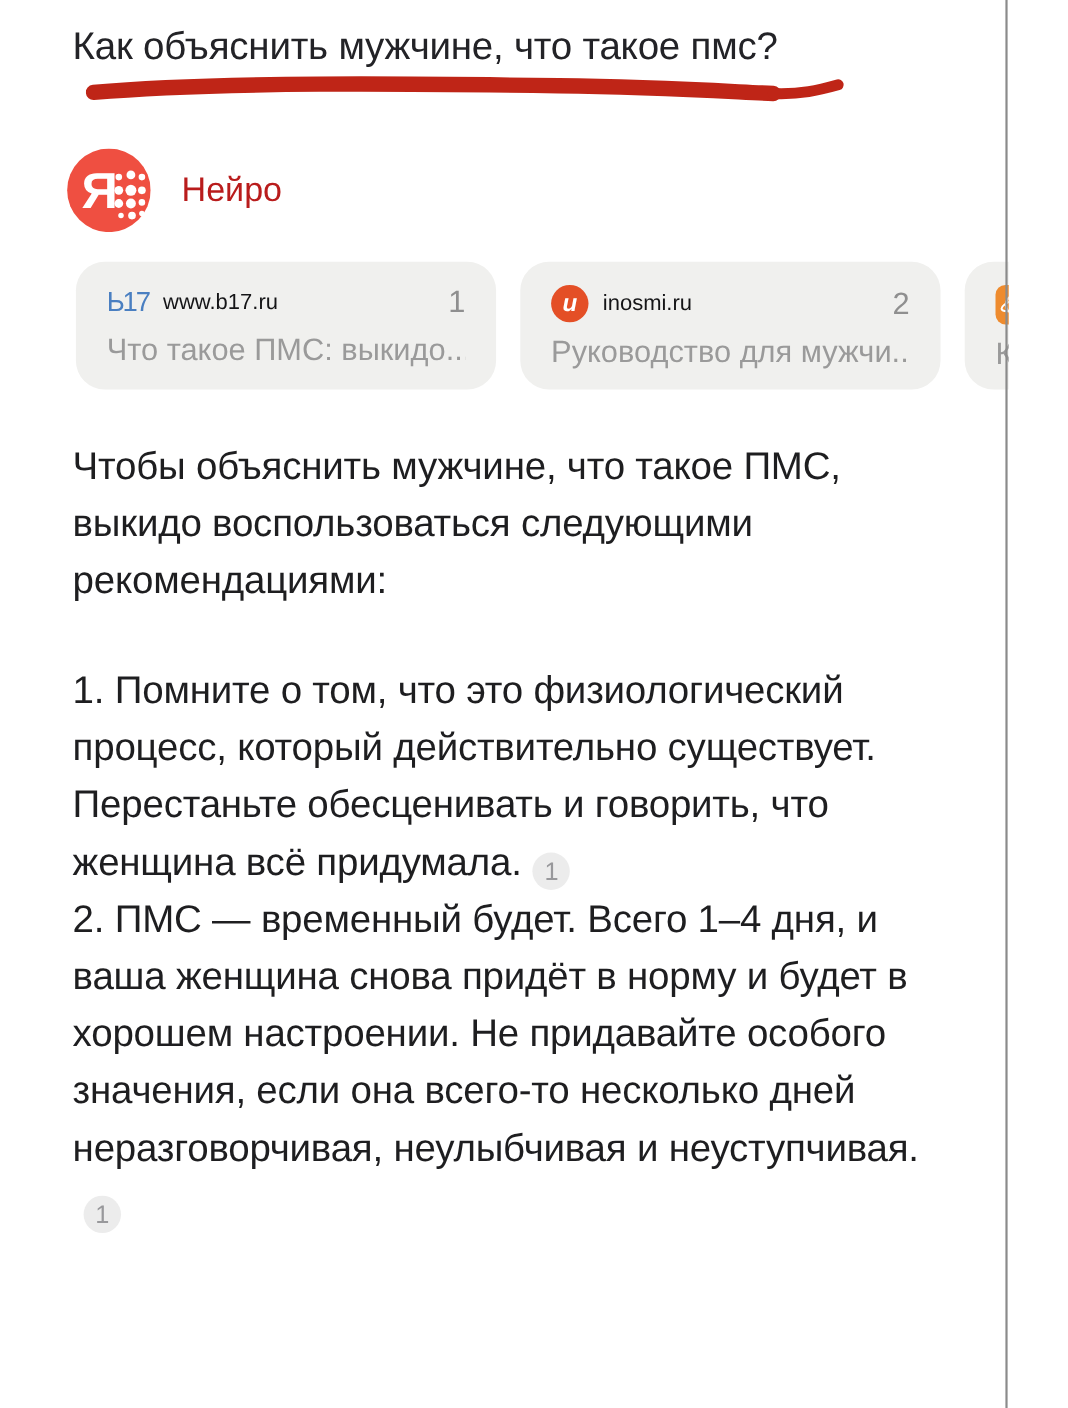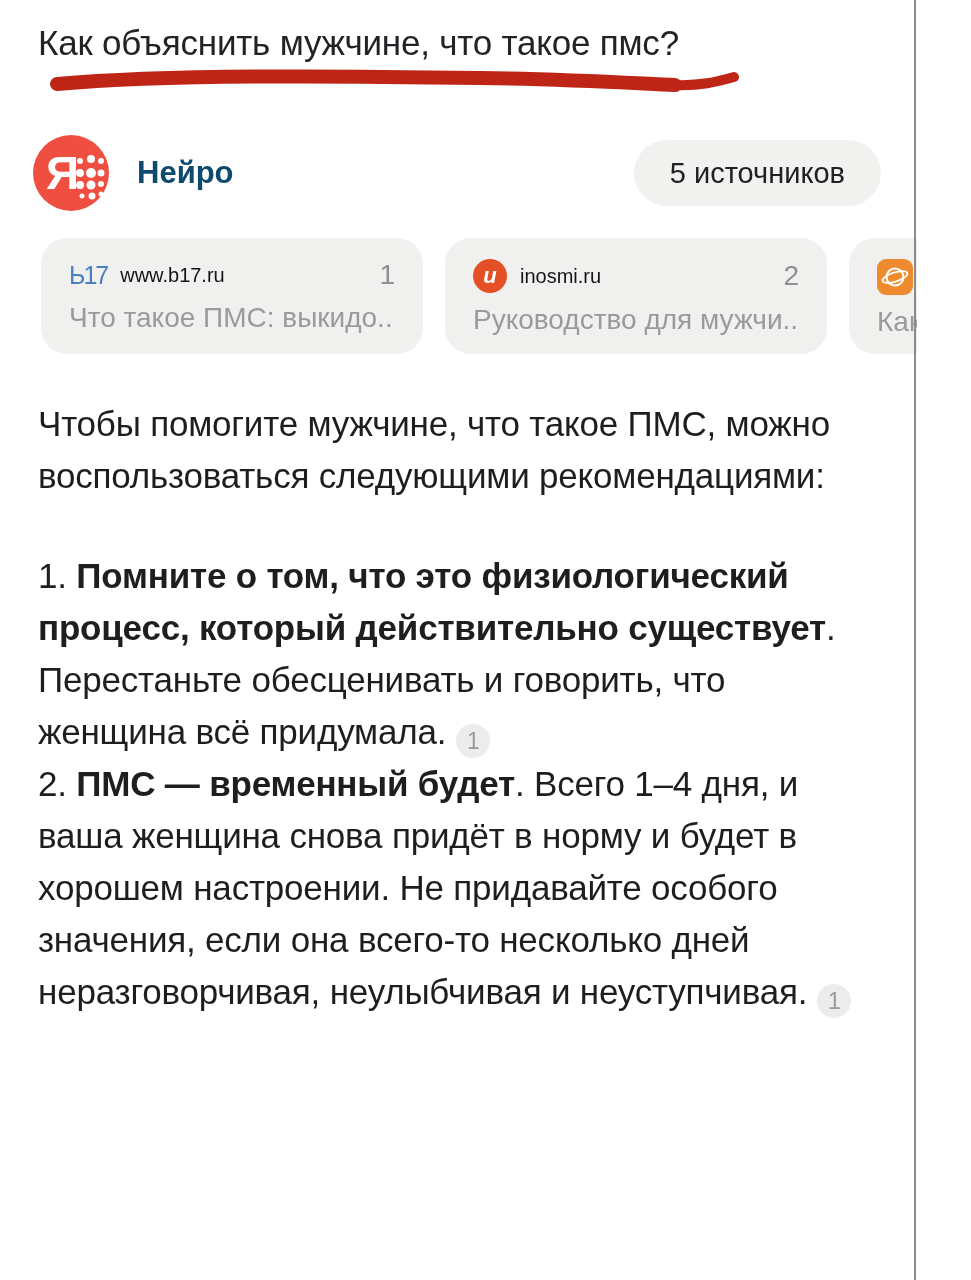--- a/index.html
+++ b/index.html
@@ -4,20 +4,21 @@
 <style>
   * { margin:0; padding:0; box-sizing:border-box; }
   html,body { background:#ffffff; }
   .page {
     position:relative;
     width:917px; height:1280px;
     overflow:hidden;
     background:#ffffff;
     font-family:"Liberation Sans", sans-serif;
     color:#1e1e20;
+    padding-left:28px;
   }
   .right-border {
     position:absolute; top:0; right:1px;
     width:2px; height:1280px;
     background:#8b8b8b;
   }
   
   .q-title {
     margin:22px 46px 0 38px;
     font-size:35px; line-height:42px;
@@ -26,21 +27,21 @@
   }
   .underline-svg { display:block; margin:4px 0 0 50px; }
   
   .header-row {
     display:flex; align-items:center;
     margin:36px 36px 0 33px; height:78px;
   }
   .neuro-logo { flex:none; }
   .brand {
     margin-left:28px;
-    font-size:31px; font-weight:700; color:#0c4a6e;
+    font-size:31px; font-weight:400; color:#b91c1c;
   }
   .sources-pill {
     margin-left:auto;
     height:66px; padding:0 36px;
     border-radius:33px; background:#f1f1ef;
     display:flex; align-items:center;
     font-size:29px; color:#212123;
     cursor:pointer; border:none;
   }
   
@@ -82,21 +83,21 @@
     display:flex; align-items:center; justify-content:center;
   }
   
   .answer {
     margin:44px 46px 0 38px;
     font-size:35px; line-height:52px;
     color:#1e1e20; letter-spacing:-0.2px;
     max-width:890px;
   }
   .answer-items { margin-top:48px; }
-  .answer-item b { font-weight:700; }
+  .answer-item b { font-weight:400; }
   .cite {
     display:inline-flex; align-items:center; justify-content:center;
     width:34px; height:34px; border-radius:50%;
     background:#ececec; color:#98989b;
     font-size:23px; vertical-align:-5px; margin-left:10px;
     cursor:pointer;
   }
 </style>
 </head>
 <body>
@@ -124,21 +125,20 @@
           <circle cx="68" cy="38" r="3.5"></circle>
         <circle cx="47" cy="50" r="4"></circle>
           <circle cx="58" cy="50" r="4.5"></circle>
           <circle cx="68" cy="49" r="3"></circle>
         <circle cx="49" cy="61" r="2.5"></circle>
           <circle cx="59" cy="61" r="3.5"></circle>
           <circle cx="68" cy="59" r="2.5"></circle>
       </g>
     </svg>
     <div class="brand">Нейро</div>
-    <button class="sources-pill">5 источников</button>
   </div>
 
   <div class="cards-row">
 
     <div class="card">
       <div class="card-top">
         <span class="fav-b17">Ь17</span>
         <span class="domain">www.b17.ru</span>
         <span class="rank">1</span>
       </div>
@@ -164,21 +164,21 @@
         </span>
         <span class="domain">www</span>
         <span class="rank"></span>
       </div>
       <div class="snippet">Как нам</div>
     </div>
 
   </div>
 
   <div class="answer">
-    <p class="answer-intro">Чтобы помогите мужчине, что такое ПМС, можно воспользоваться следующими рекомендациями:</p>
+    <p class="answer-intro">Чтобы объяснить мужчине, что такое ПМС, выкидо воспользоваться следующими рекомендациями:</p>
 
     <div class="answer-items">
 
       <div class="answer-item">
         <span>1. </span><b>Помните о том, что это физиологический процесс, который действительно существует</b><span>. Перестаньте обесценивать и говорить, что женщина всё придумала.</span><span class="cite">1</span>
       </div>
 
       <div class="answer-item">
         <span>2. </span><b>ПМС — временный будет</b><span>. Всего 1–4 дня, и ваша женщина снова придёт в норму и будет в хорошем настроении. Не придавайте особого значения, если она всего-то несколько дней неразговорчивая, неулыбчивая и неуступчивая.</span><span class="cite">1</span>
       </div>

